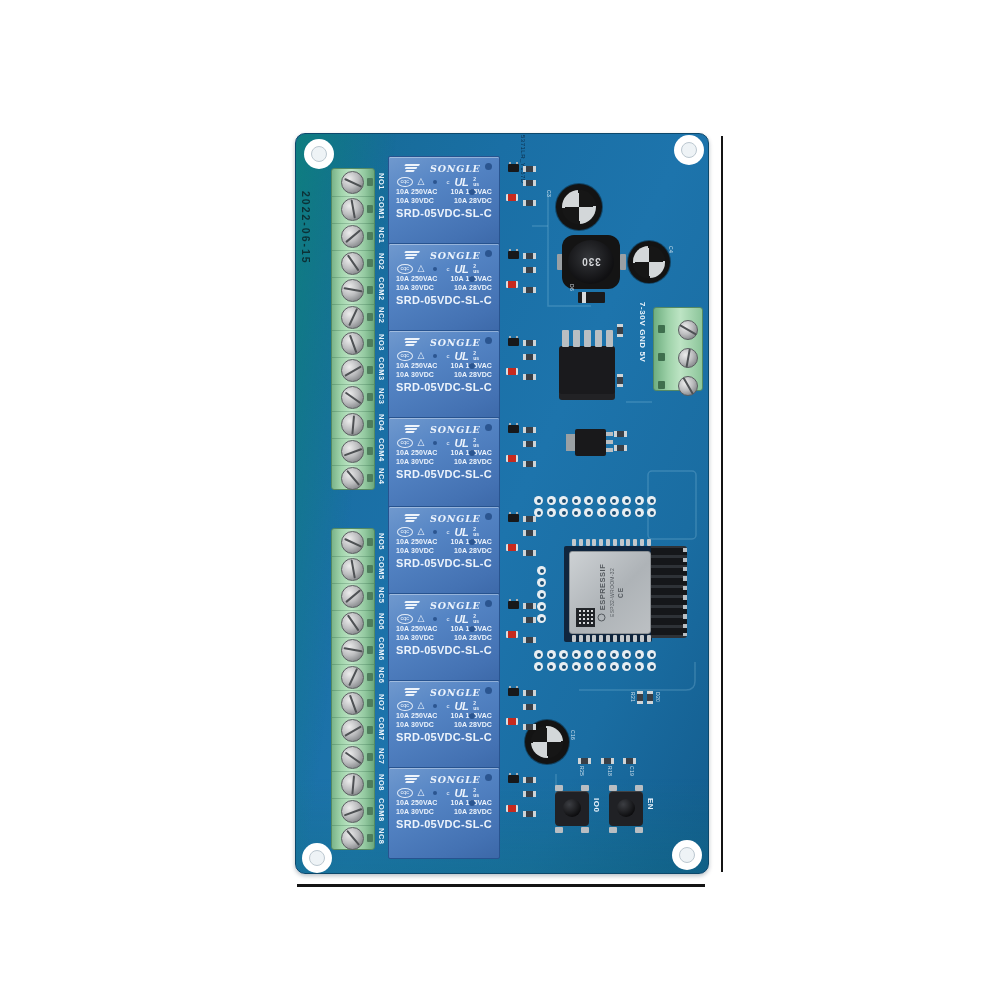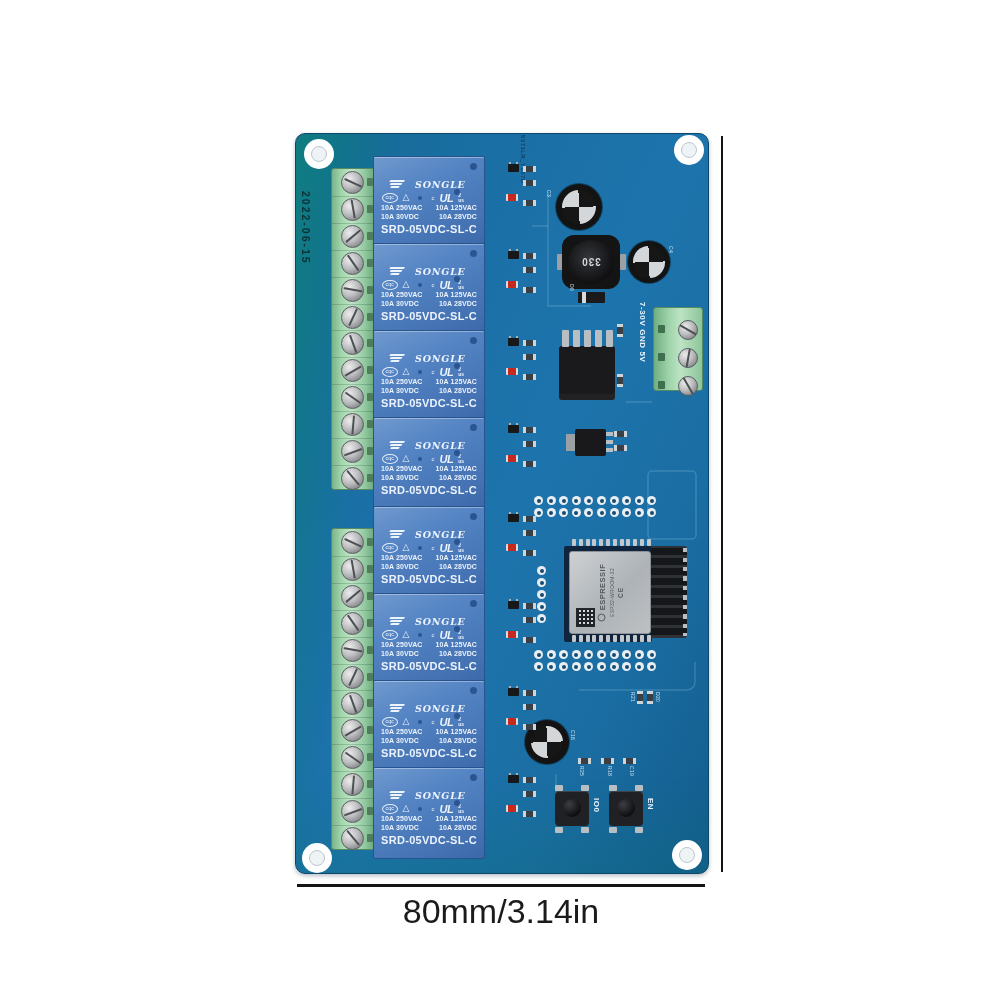--- a/index.html
+++ b/index.html
@@ -32,24 +32,24 @@
   .screw{position:absolute;left:9px;width:23px;height:23px;border-radius:50%;
          background:radial-gradient(circle at 35% 33%,#ececec,#bcbdbf 45%,#8b8d90 76%,#6c6e71);
          border:1px solid #5b5e61;box-sizing:border-box;}
   .screw::after{content:"";position:absolute;left:50%;top:50%;width:19px;height:2.4px;background:#4e5154;
          transform:translate(-50%,-50%) rotate(var(--a,40deg));border-radius:1px;}
   .tlabels{position:absolute;left:79px;width:13px;height:322px;display:flex;flex-direction:column;}
   .tlabel{flex:1;display:flex;align-items:center;justify-content:center;color:#e9f2fa;
          font-size:7.5px;font-weight:bold;letter-spacing:.5px;}
 
   
-  .relay{position:absolute;left:77px;width:112px;height:92px;border-radius:2px;box-sizing:border-box;
+  .relay{position:absolute;left:92px;width:112px;height:92px;border-radius:2px;box-sizing:border-box;
          background:linear-gradient(155deg,#7099ce 0%,#5484c4 35%,#4472b3 80%,#3c68a8 100%);
          border:1px solid #27538f;box-shadow:inset 0 1px 0 rgba(255,255,255,.35);
-         color:#ecf3fc;padding:21px 6px 4px 6px;}
+         color:#ecf3fc;padding:5px 6px 4px 6px;}
   .relay .vent{position:absolute;right:7px;top:6px;width:7px;height:7px;border-radius:50%;background:#2b5590;}
   .relay .vent2{position:absolute;right:24px;top:32px;width:6px;height:6px;border-radius:50%;background:#2b5590;}
   .r-logo{display:flex;align-items:center;gap:4px;height:12px;margin-left:8px;}
   .flag{display:inline-flex;flex-direction:column;gap:1.4px;transform:skewX(-28deg);}
   .flag i{display:block;height:1.8px;background:#eef4fb;border-radius:1px;}
   .flag i:nth-child(1){width:15px;} .flag i:nth-child(2){width:12px;margin-left:2px;} .flag i:nth-child(3){width:9px;margin-left:4px;}
   .brand{font-family:"DejaVu Serif","Liberation Serif",serif;font-style:italic;font-weight:bold;
          font-size:9.5px;letter-spacing:.8px;margin-left:8px;}
   .r-certs{display:flex;align-items:center;gap:5px;height:13px;margin-top:1px;margin-left:2px;}
   .cqc{border:1px solid #e3ecf8;border-radius:50%;font-size:5.5px;line-height:7px;padding:0 2.5px;height:8px;}
@@ -739,14 +739,13 @@
       <span class="ref vtext" style="left: 273px; top: 150px;">D6</span>
       <span class="ref vtext" style="left: 334px; top: 558px;">R21</span>
       <span class="ref vtext" style="left: 359px; top: 558px;">D20</span>
       <span class="ref vtext" style="left: 283px; top: 632px;">R25</span>
       <span class="ref vtext" style="left: 311px; top: 632px;">R18</span>
       <span class="ref vtext" style="left: 333px; top: 632px;">C19</span>
     </div>
 
   <div class="dim-line-v"></div>
   <div class="dim-line-h"></div>
-  <div class="dim-text" id="dim-width">80mm/3.14in</div>
 </div>
 
 </body></html>

